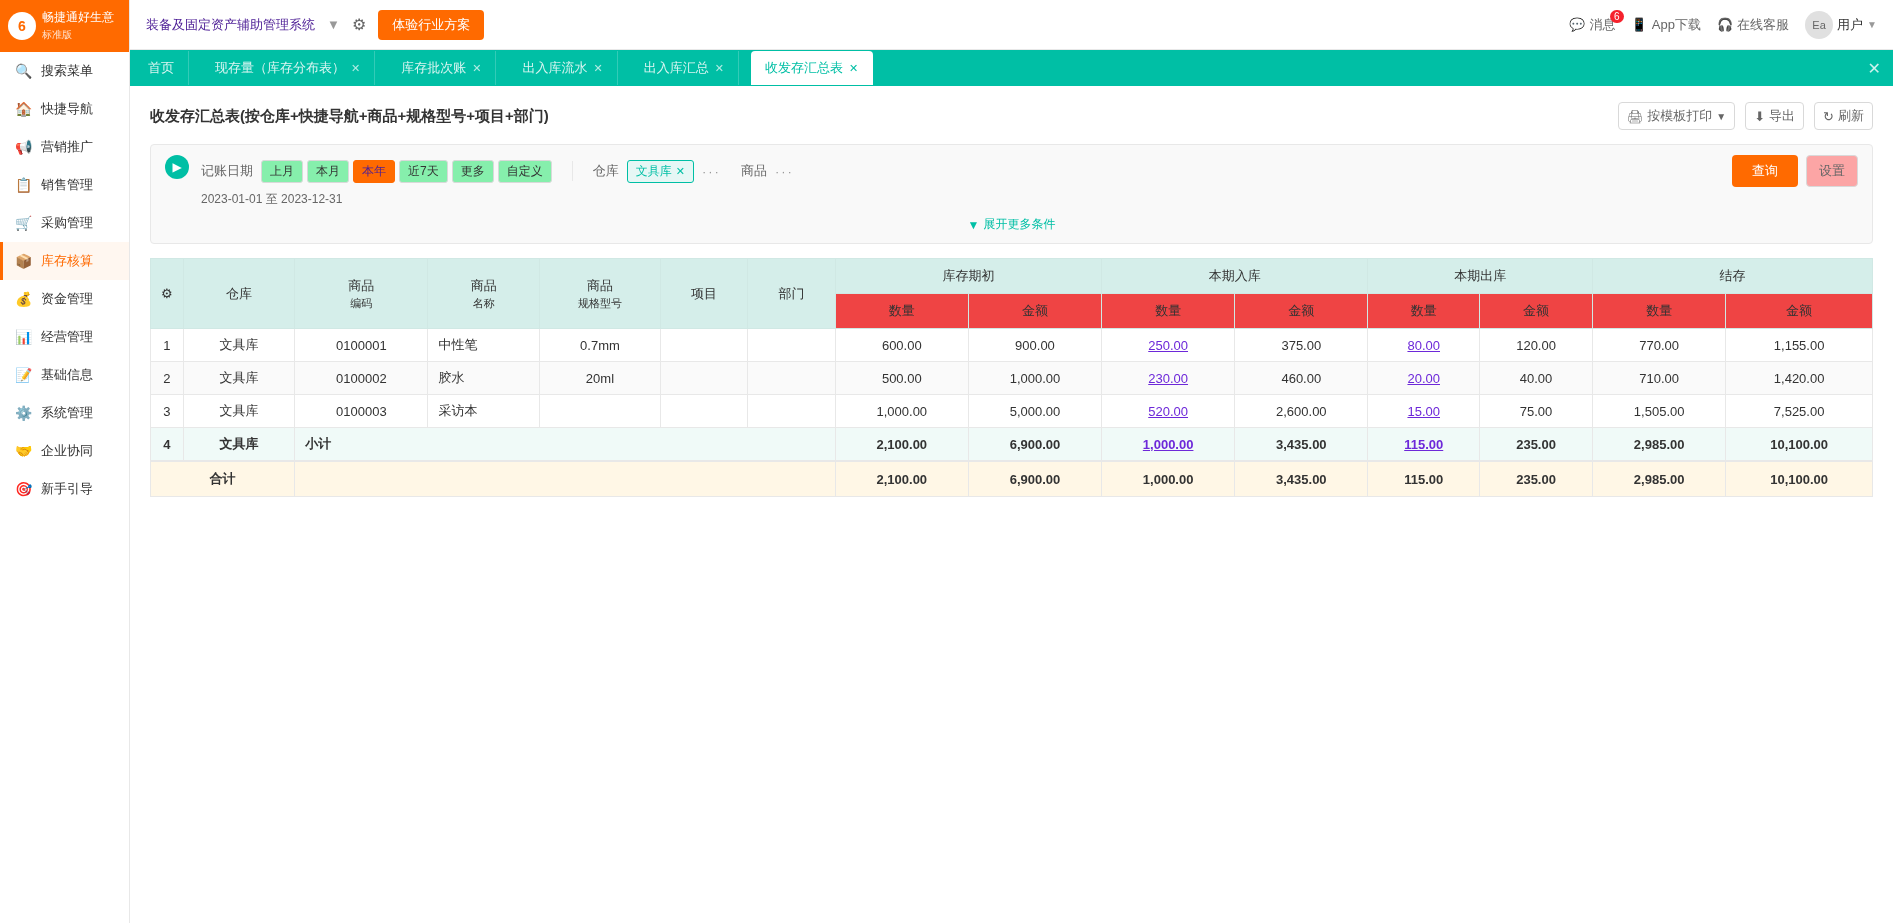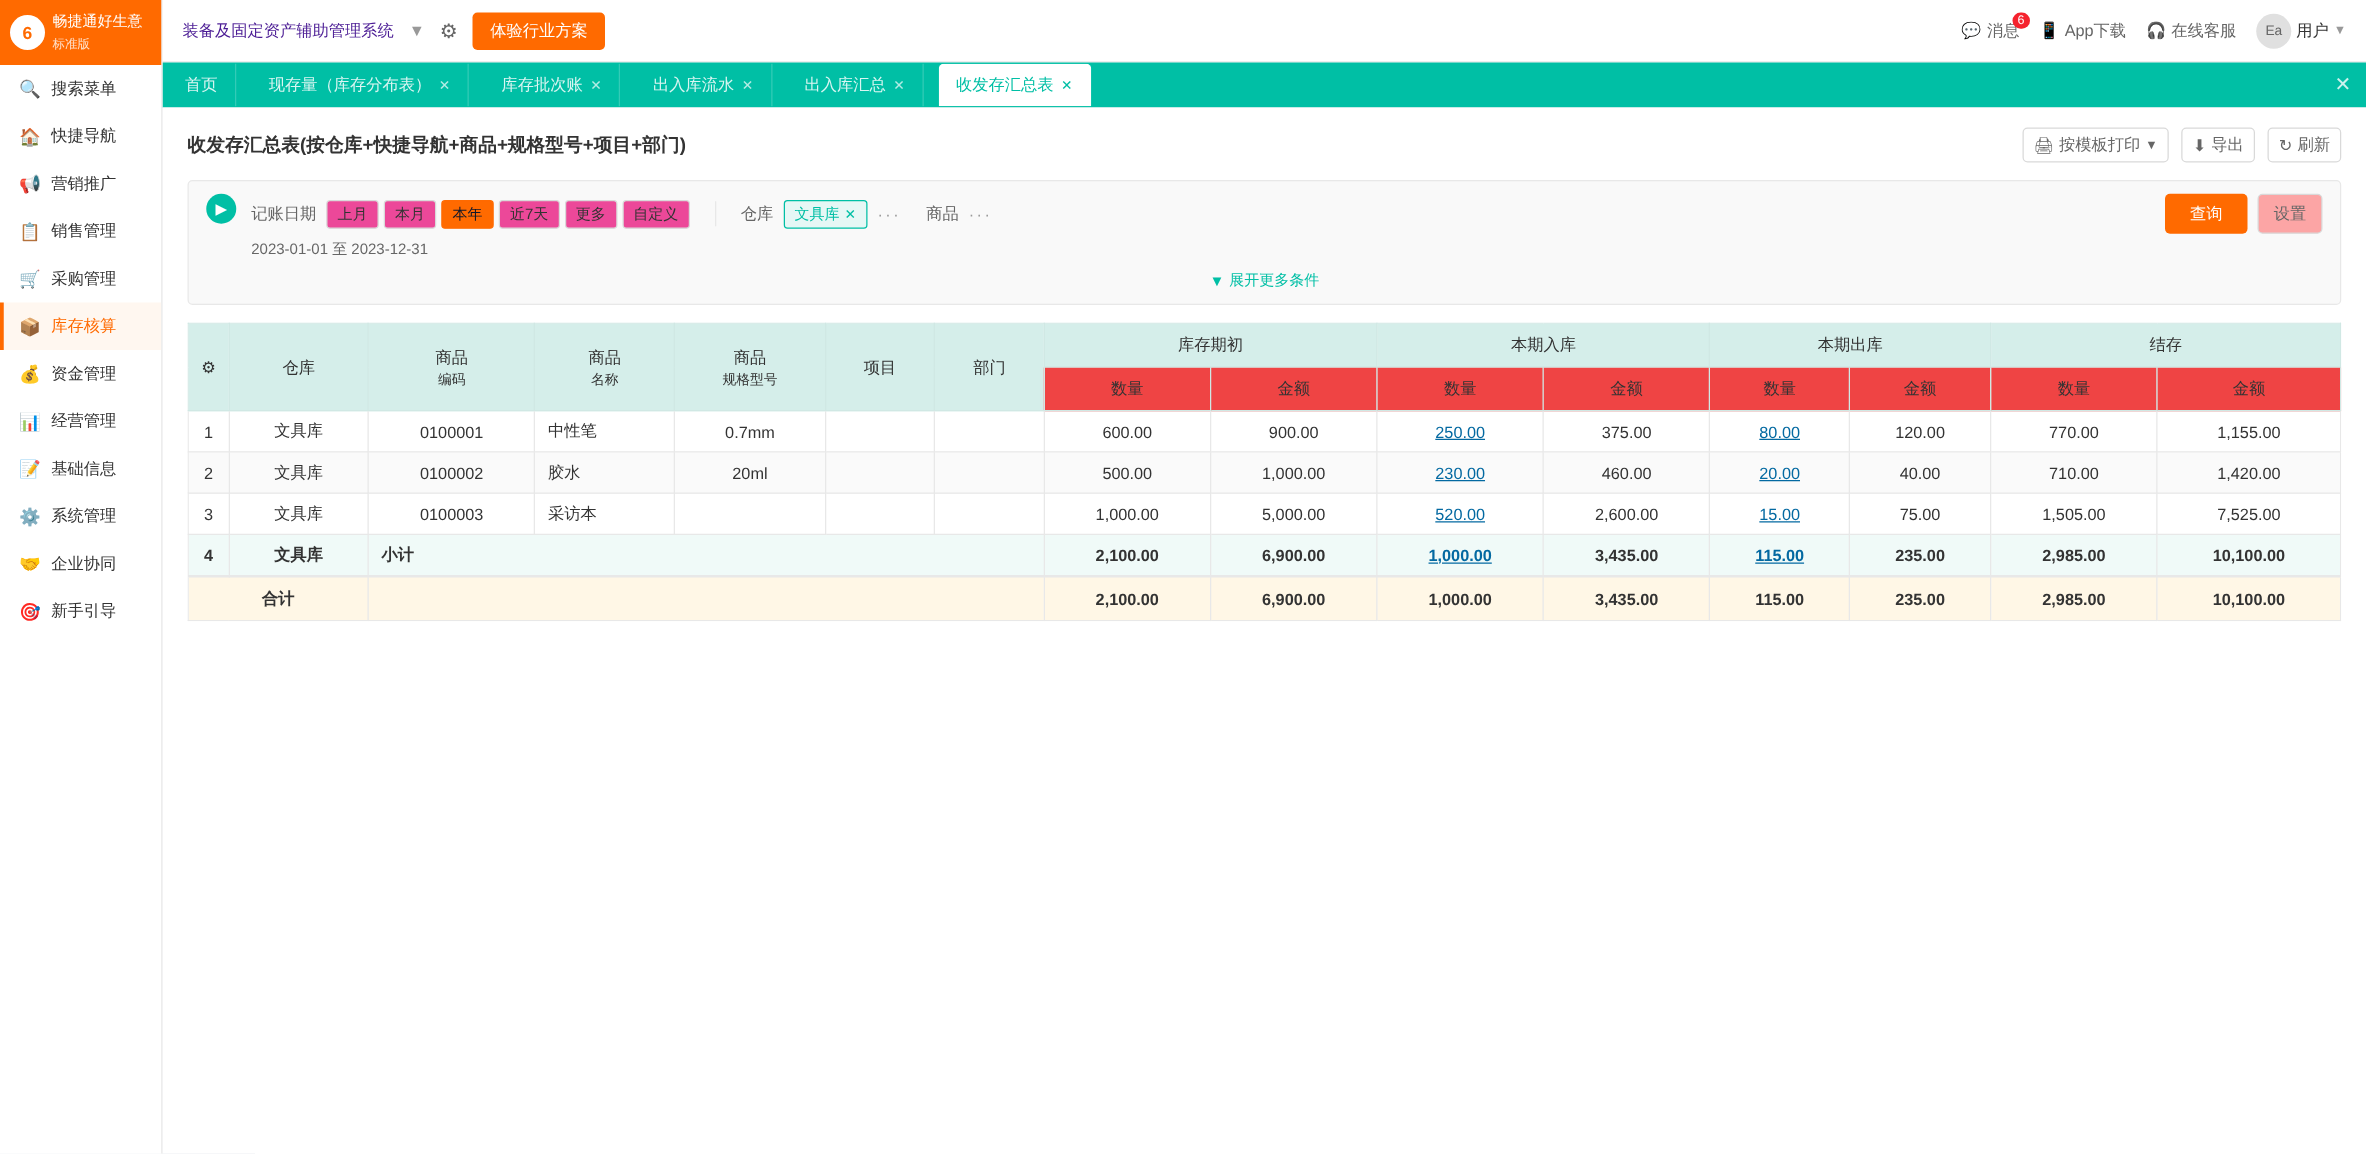--- a/index.html
+++ b/index.html
@@ -46,41 +46,41 @@
     .page-title { font-size: 15px; font-weight: bold; color: #333; }
     .page-actions { display: flex; align-items: center; gap: 10px; }
     .page-action-btn { display: flex; align-items: center; gap: 4px; color: #666; cursor: pointer; font-size: 13px; padding: 4px 8px; border: 1px solid #d9d9d9; border-radius: 4px; background: #fff; }
 
     
     .filter-bar { background: #f9f9f9; border: 1px solid #e8e8e8; border-radius: 4px; padding: 10px 14px; margin-bottom: 14px; }
     .filter-row { display: flex; align-items: center; gap: 20px; flex-wrap: wrap; }
     .filter-group { display: flex; align-items: center; gap: 8px; }
     .filter-label { color: #666; font-size: 13px; white-space: nowrap; text-align: right; }
     .filter-date-btns { display: flex; gap: 4px; }
-    .filter-date-btn { padding: 2px 8px; border-radius: 3px; cursor: pointer; font-size: 12px; color: #333; background: #ec4899; border: 1px solid #d9d9d9; }
-    .filter-date-btn.active { background: #ff6a00; color: #0f172a; border-color: #ff6a00; }
+    .filter-date-btn { padding: 2px 8px; border-radius: 3px; cursor: pointer; font-size: 12px; color: #333; background: #86efac; border: 1px solid #d9d9d9; }
+    .filter-date-btn.active { background: #ff6a00; color: #4c1d95; border-color: #ff6a00; }
     .filter-date-range { color: #666; font-size: 12px; }
     .filter-divider { width: 1px; height: 20px; background: #e8e8e8; }
     .filter-tag { display: flex; align-items: center; gap: 4px; background: #e6f7f5; border: 1px solid #00bfa5; border-radius: 3px; padding: 2px 8px; font-size: 12px; color: #00bfa5; }
     .filter-tag-close { cursor: pointer; color: #00bfa5; font-size: 11px; }
     .filter-ellipsis { color: #999; cursor: pointer; letter-spacing: 2px; }
     .expand-btn { display: flex; align-items: center; gap: 4px; color: #00bfa5; cursor: pointer; font-size: 12px; }
     .query-btn { background: #ff6a00; color: #fff; border: none; padding: 6px 20px; border-radius: 4px; cursor: pointer; font-size: 13px; }
     .settings-text-btn { background: #fca5a5; color: #666; border: 1px solid #d9d9d9; padding: 6px 12px; border-radius: 4px; cursor: pointer; font-size: 13px; }
     .filter-expand-row { display: flex; align-items: center; justify-content: center; margin-top: 8px; }
 
     
     .table-container { overflow-x: auto; }
     table { width: 100%; border-collapse: collapse; font-size: 13px; }
     thead tr th { background: #ef4444; color: #333; font-weight: 500; padding: 8px 10px; text-align: center; border: 1px solid #d0e8e4; white-space: nowrap; }
     thead tr:first-child th { background: #d5eeea; }
     tbody tr td { padding: 7px 10px; text-align: center; border: 1px solid #e8e8e8; color: #333; }
     tbody tr:nth-child(even) { background: #fafafa; }
     tbody tr.subtotal td { font-weight: bold; background: #f0faf8; }
-    .num-link { color: #0369a1; text-decoration: underline; cursor: pointer; }
+    .num-link { color: #6d28d9; text-decoration: underline; cursor: pointer; }
     td.text-left { text-align: left; }
 
     
     .table-footer { background: #fff7e6; border-top: 2px solid #e8e8e8; }
     .table-footer td { font-weight: bold; padding: 8px 10px; text-align: center; border: 1px solid #e8e8e8; color: #333; }
 
     
     .filter-arrow-btn { width: 24px; height: 24px; background: #00bfa5; border-radius: 50%; display: flex; align-items: center; justify-content: center; cursor: pointer; color: #fff; font-size: 12px; flex-shrink: 0; }
   </style>
 </head>

